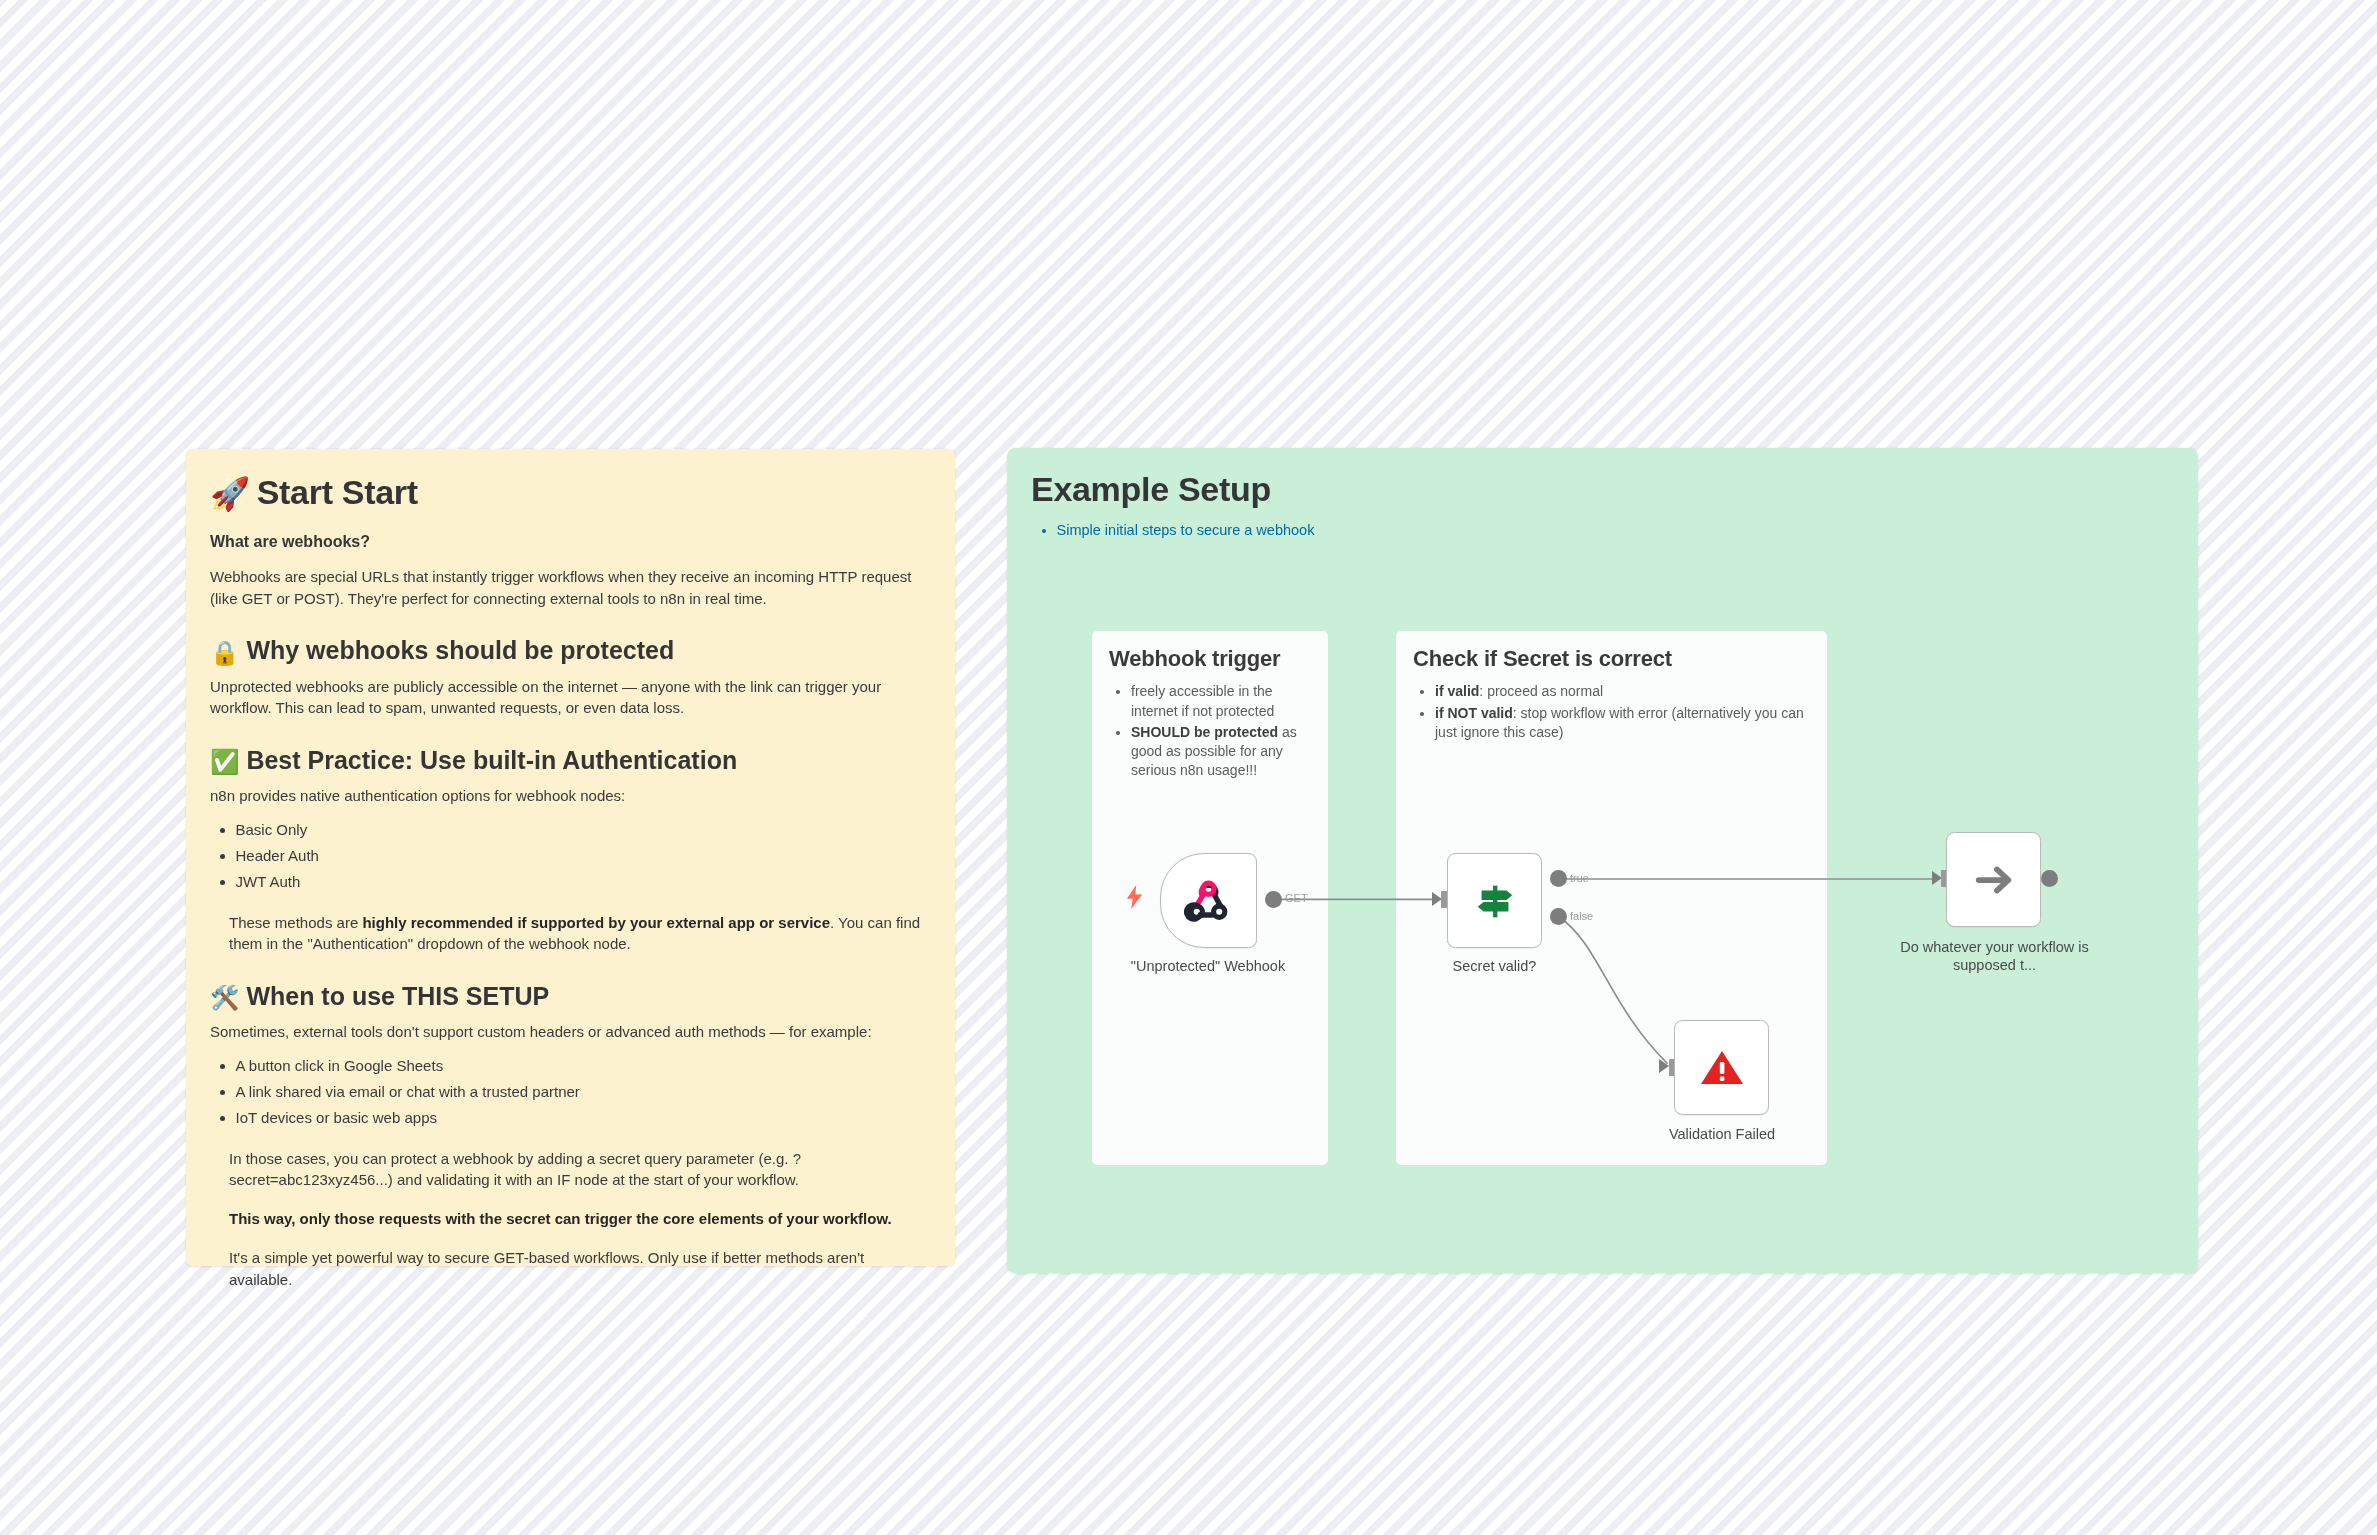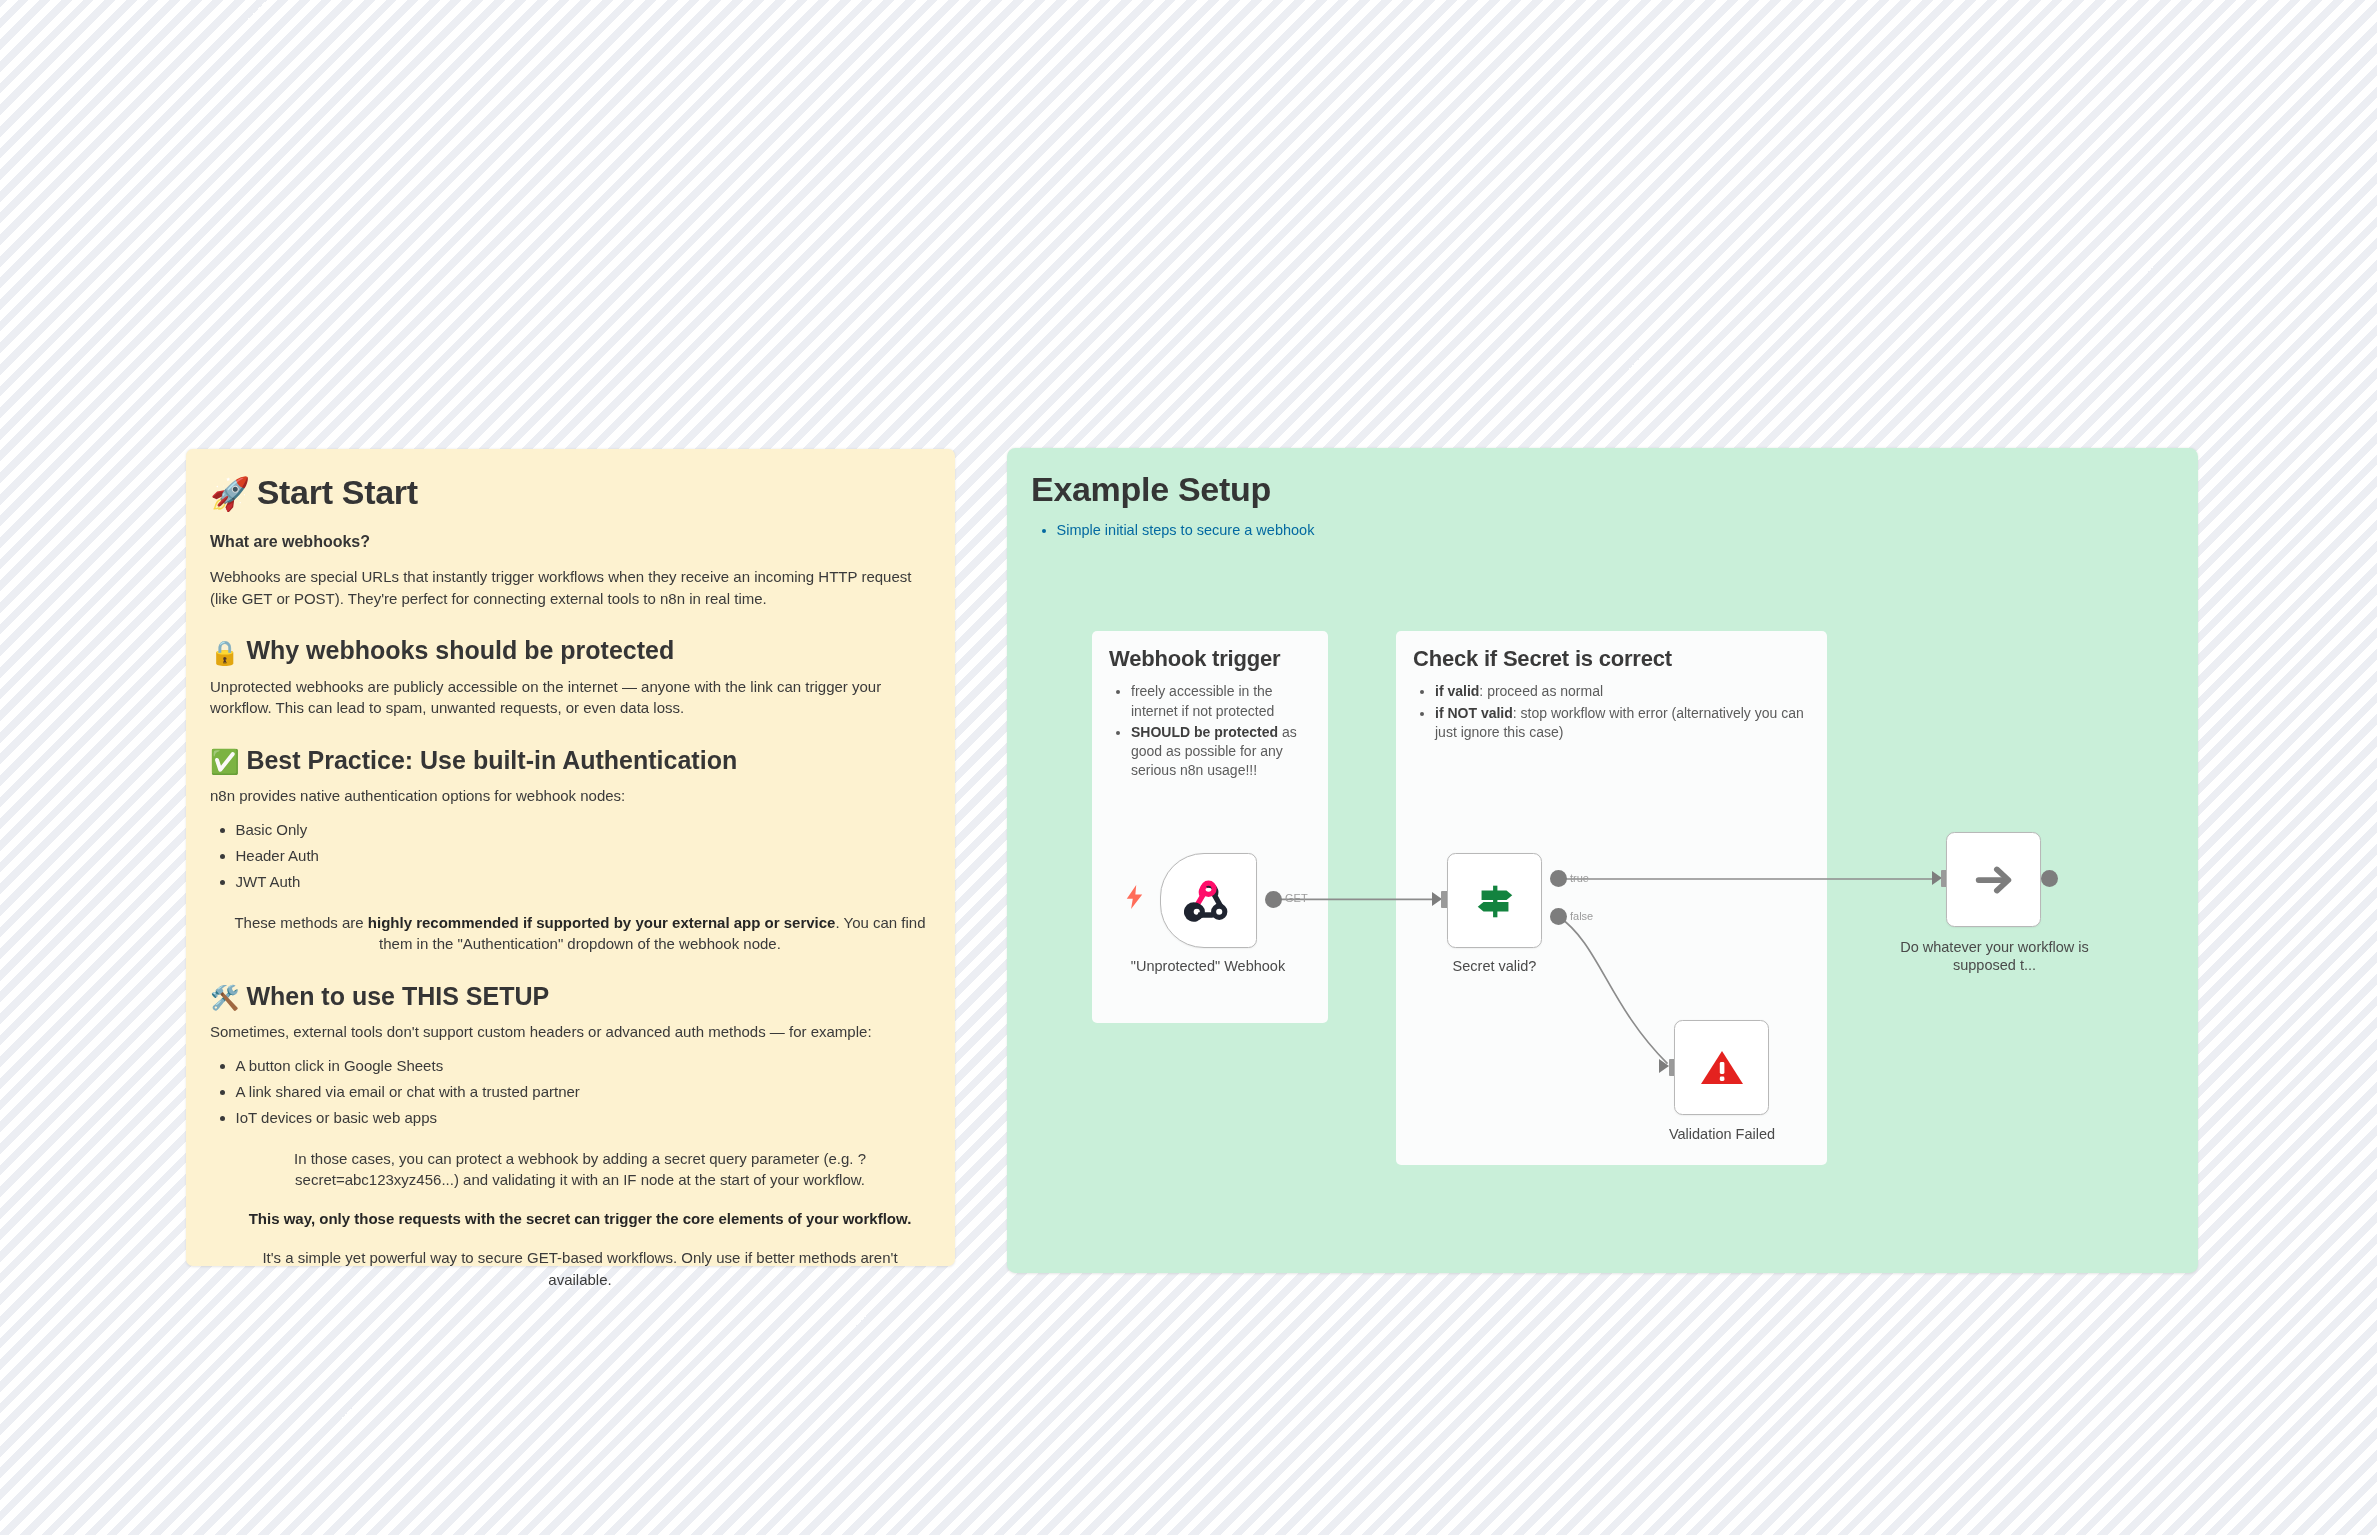--- a/index.html
+++ b/index.html
@@ -42,21 +42,21 @@
   #yellow-note h3 {
     margin: 25.5px 0 0 0;
     font-size: 25px; font-weight: 700; color: #353535;
     line-height: 1.2;
   }
   .emoji { font-size: 0.95em; margin-right: 6.8px; display:inline-block; vertical-align: -1.7px; }
   #yellow-note p { margin: 15.3px 0 0 0; font-size: 15px; line-height: 1.45; color: #3a3a3a; }
   #yellow-note p.tight { margin-top: 8.5px; }
   #yellow-note ul { margin: 10.2px 0 0 0; padding-left: 25.5px; }
   #yellow-note li { font-size: 15px; line-height: 1.72; color: #3a3a3a; }
-  #yellow-note .indent { margin-left: 19px; margin-top: 17px; text-align: center; }
+  #yellow-note .indent { margin-left: 19px; margin-top: 17px; }
   #yellow-note b, #yellow-note strong { font-weight: 700; color:#262626; }
 
   
   #green-note {
     position: absolute;
     left: 1007px; top: 448px;
     width: 1191px; height: 825px;
     background: #c9efd9;
     border-radius: 8.5px;
     box-shadow: 0 0.9px 2.6px rgba(0,0,0,0.10);
@@ -77,21 +77,21 @@
     padding: 15.3px 17px;
   }
   .subnote h2 {
     margin: 0; font-size: 22px; font-weight: 700; color: #3a3a3a;
     letter-spacing: -0.2px;
   }
   .subnote ul { margin: 10.2px 0 0 0; padding-left: 22px; }
   .subnote li { font-size: 14px; line-height: 1.36; color: #5c5c5c; margin-bottom: 2.6px; }
   .subnote li b { color: #3f3f3f; font-weight: 700; }
 
-  #subnote-webhook { left: 1092px; top: 631px; width: 236px; height: 392px; }
+  #subnote-webhook { left: 1092px; top: 631px; width: 236px; height: 534px; }
   #subnote-check   { left: 1396px; top: 631px; width: 431px; height: 534px; }
 
   
   .node {
     position: absolute;
     background: #ffffff;
     border: 1.7px solid #b8b8b8;
     display: flex; align-items: center; justify-content: center;
     box-shadow: 0 0.9px 1.7px rgba(0,0,0,0.05);
   }

